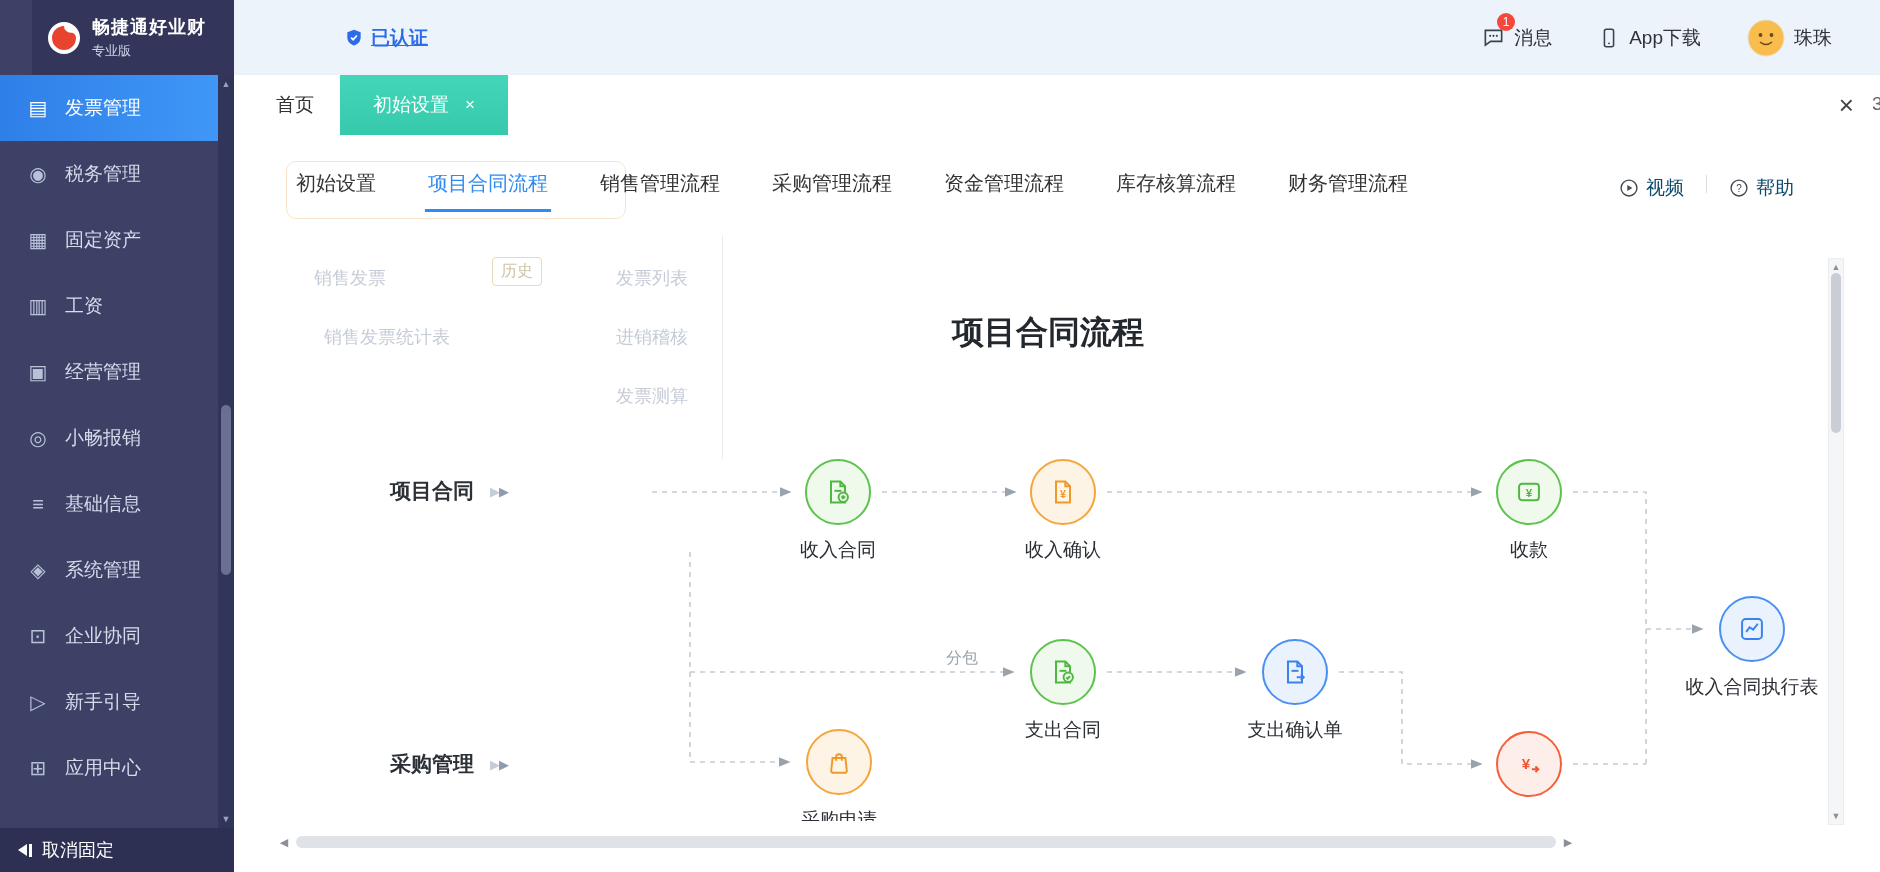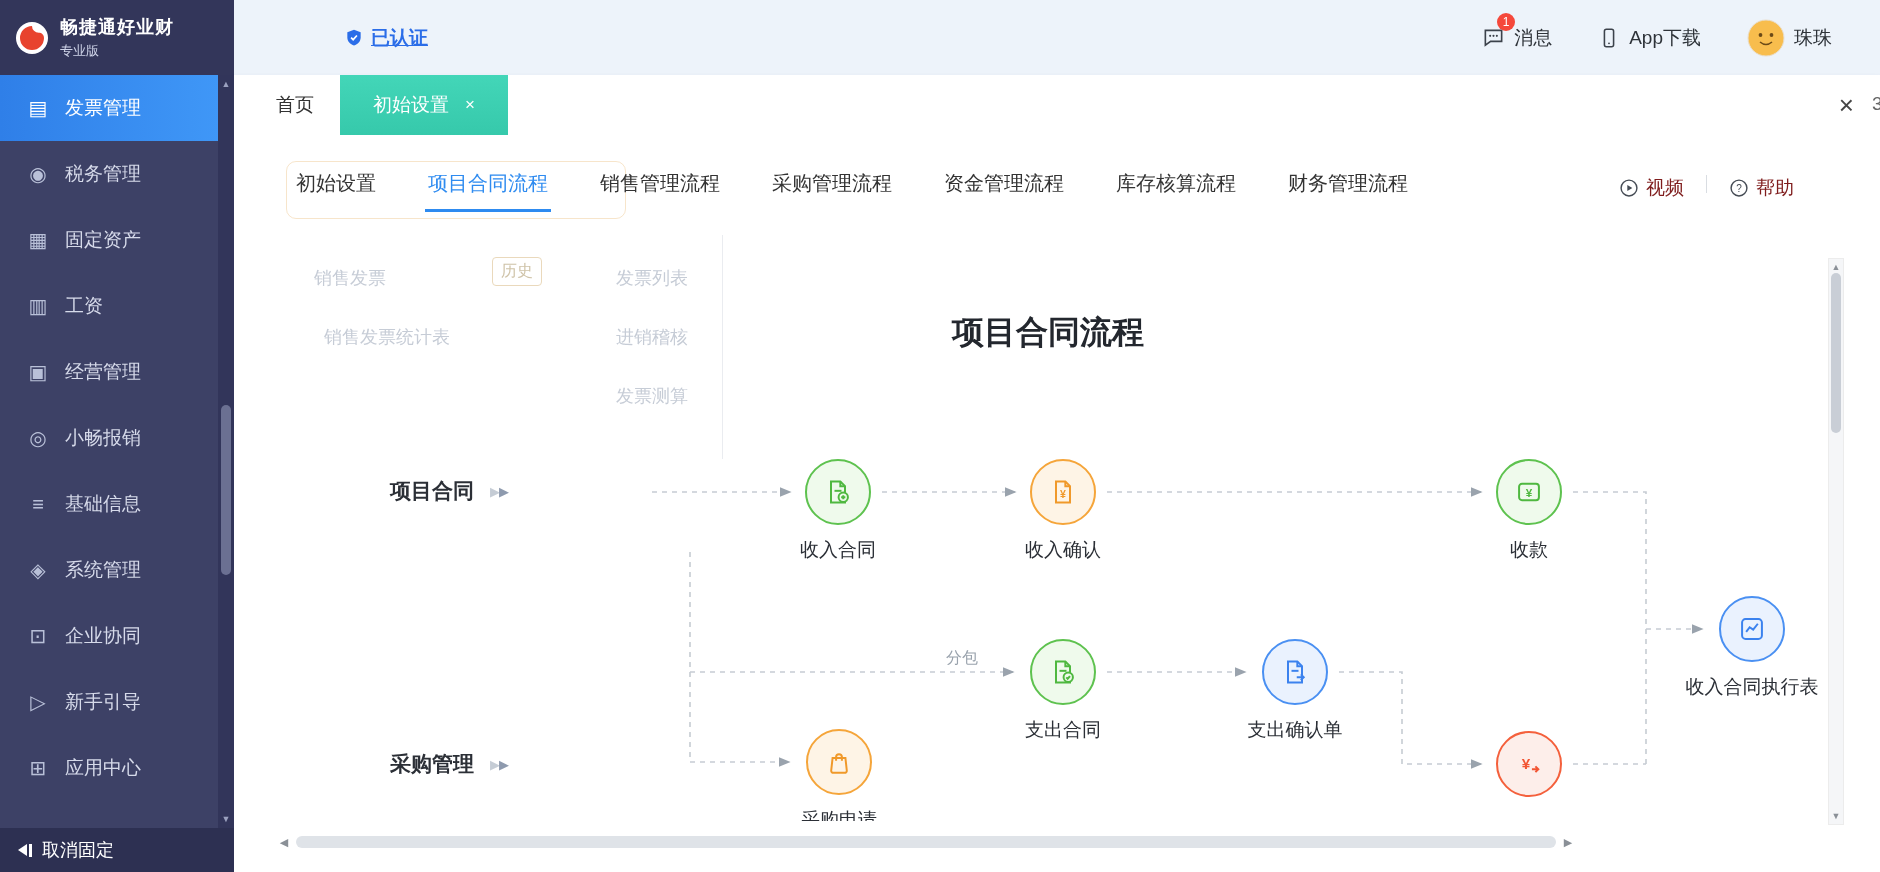--- a/index.html
+++ b/index.html
@@ -1,21 +1,21 @@
 <!DOCTYPE html>
 <html><head>
 <meta charset="utf-8">
 <style>
   * { margin:0; padding:0; box-sizing:border-box; }
   html,body { width:1880px; height:872px; overflow:hidden; background:#fff;
               font-family:"Liberation Sans","DejaVu Sans",sans-serif; }
   .app { position:relative; width:1880px; height:872px; }
 
   
-  .sidebar { position:absolute; left:0; top:0; width:234px; height:872px; background:#3d4166; }
+  .sidebar { position:absolute; left:0; top:0; width:234px; height:872px; background:#3d4166;padding-left:32px; }
   .logo-area { height:75px; background:#33365a; display:flex; align-items:center; padding-left:14px; gap:10px; }
   .logo-txt { display:flex; flex-direction:column; }
   .brand { color:#fff; font-size:18px; font-weight:bold; letter-spacing:1px; }
   .edition { color:#cfd4e8; font-size:13px; margin-top:3px; }
   .nav { position:absolute; top:75px; left:0; width:218px; }
   .nav-item { height:66px; display:flex; align-items:center; padding-left:26px; gap:15px;
               color:#d6daea; font-size:19px; cursor:pointer; }
   .nav-item.active { background:linear-gradient(90deg,#2f7fe8,#3f97f7); color:#fff; }
   .nav-glyph { width:24px; font-size:20px; color:#b9c0d8; text-align:center; }
   .nav-item.active .nav-glyph { color:#fff; }
@@ -50,21 +50,21 @@
                  font-size:26px; color:#454545; cursor:pointer; }
   .clipped { position:absolute; right:0; top:18px; width:8px; overflow:hidden; color:#666; font-size:19px; }
 
   
   .content { position:absolute; top:135px; left:0; right:0; bottom:0; background:#fff; overflow:hidden; }
   .content-tabs { position:absolute; top:35px; left:62px; display:flex; gap:52px; z-index:2; }
   .ctab { font-size:20px; color:#333; padding-bottom:15px; position:relative; cursor:pointer; white-space:nowrap; }
   .ctab.active { color:#2e8bf0; font-weight:500; }
   .ctab.active::after { content:""; position:absolute; left:-3px; right:-3px; bottom:0; height:3px; background:#2e8bf0; }
   .tabs-aux { position:absolute; top:40px; right:86px; display:flex; gap:22px; align-items:flex-start;
-              font-size:19px; color:#7f1d1d; z-index:2; }
+              font-size:19px; color:#0c4a6e; z-index:2; }
   .aux-item { display:flex; align-items:center; gap:7px; cursor:pointer; }
   .aux-div { width:1px; height:18px; background:#d9dde2; }
 
   
   .faded-outline { position:absolute; left:52px; top:26px; width:340px; height:58px;
                    border:1px solid rgba(238,198,140,.45); border-radius:10px; z-index:1; }
   .faded-txt { position:absolute; color:#c6ccd6; font-size:18px; z-index:0; }
   .faded-box { position:absolute; color:#cfc3a8; font-size:16px; border:1px solid #ead9bc; border-radius:4px;
                padding:3px 8px; z-index:0; }
   .faded-edge { position:absolute; left:488px; top:100px; height:224px; width:1px;

